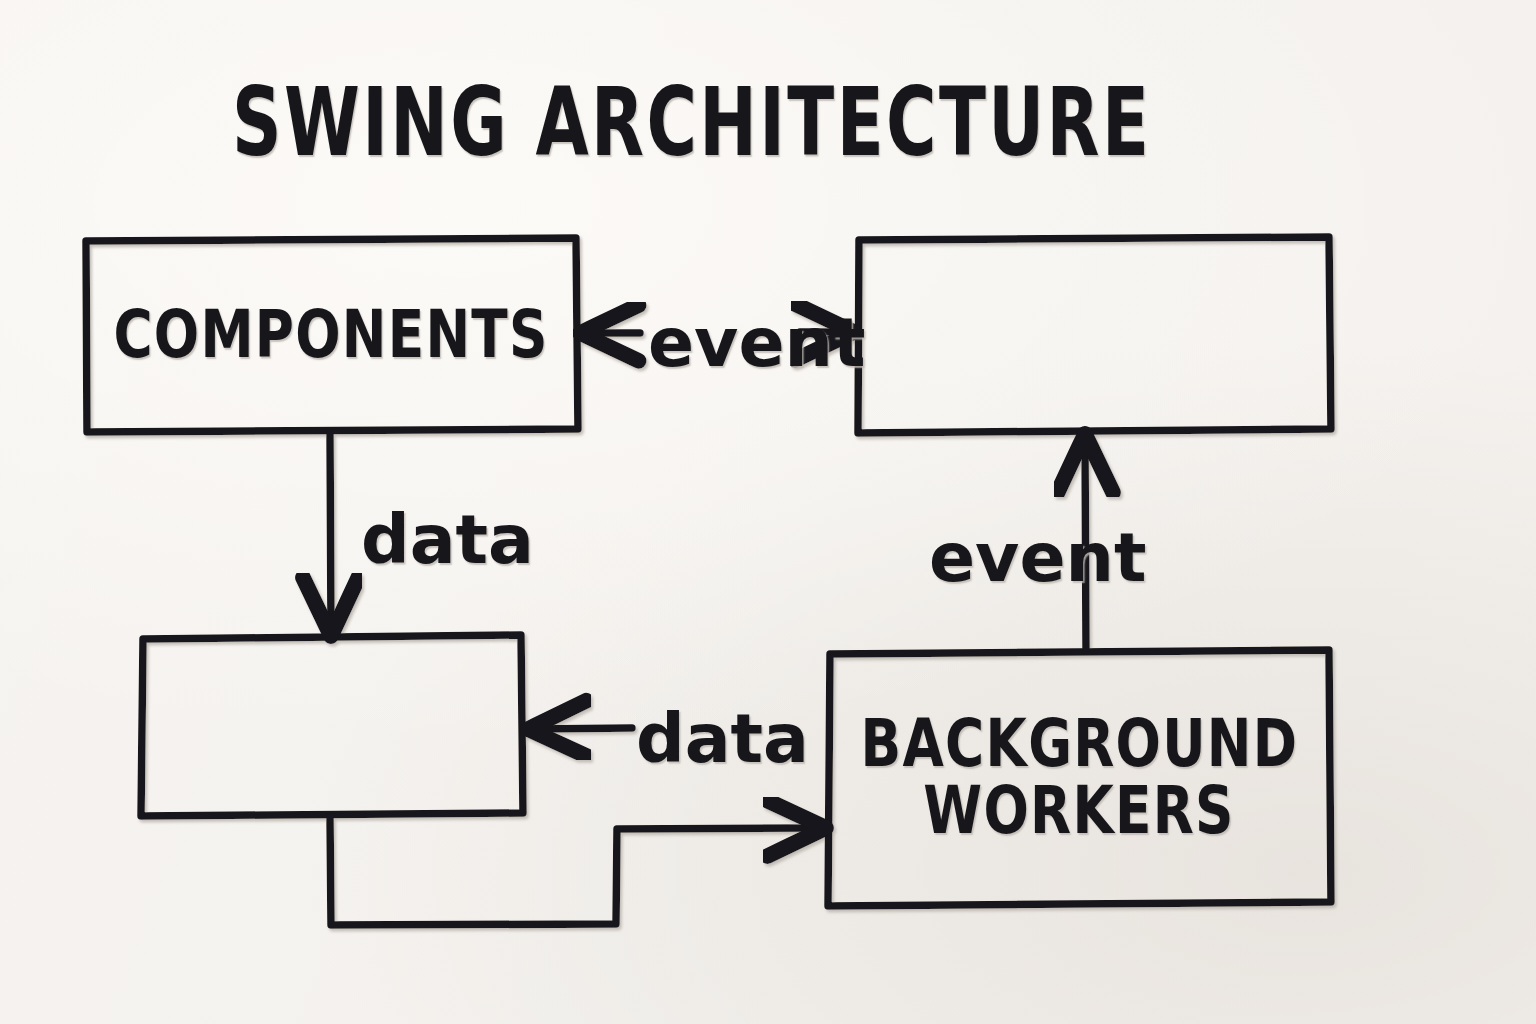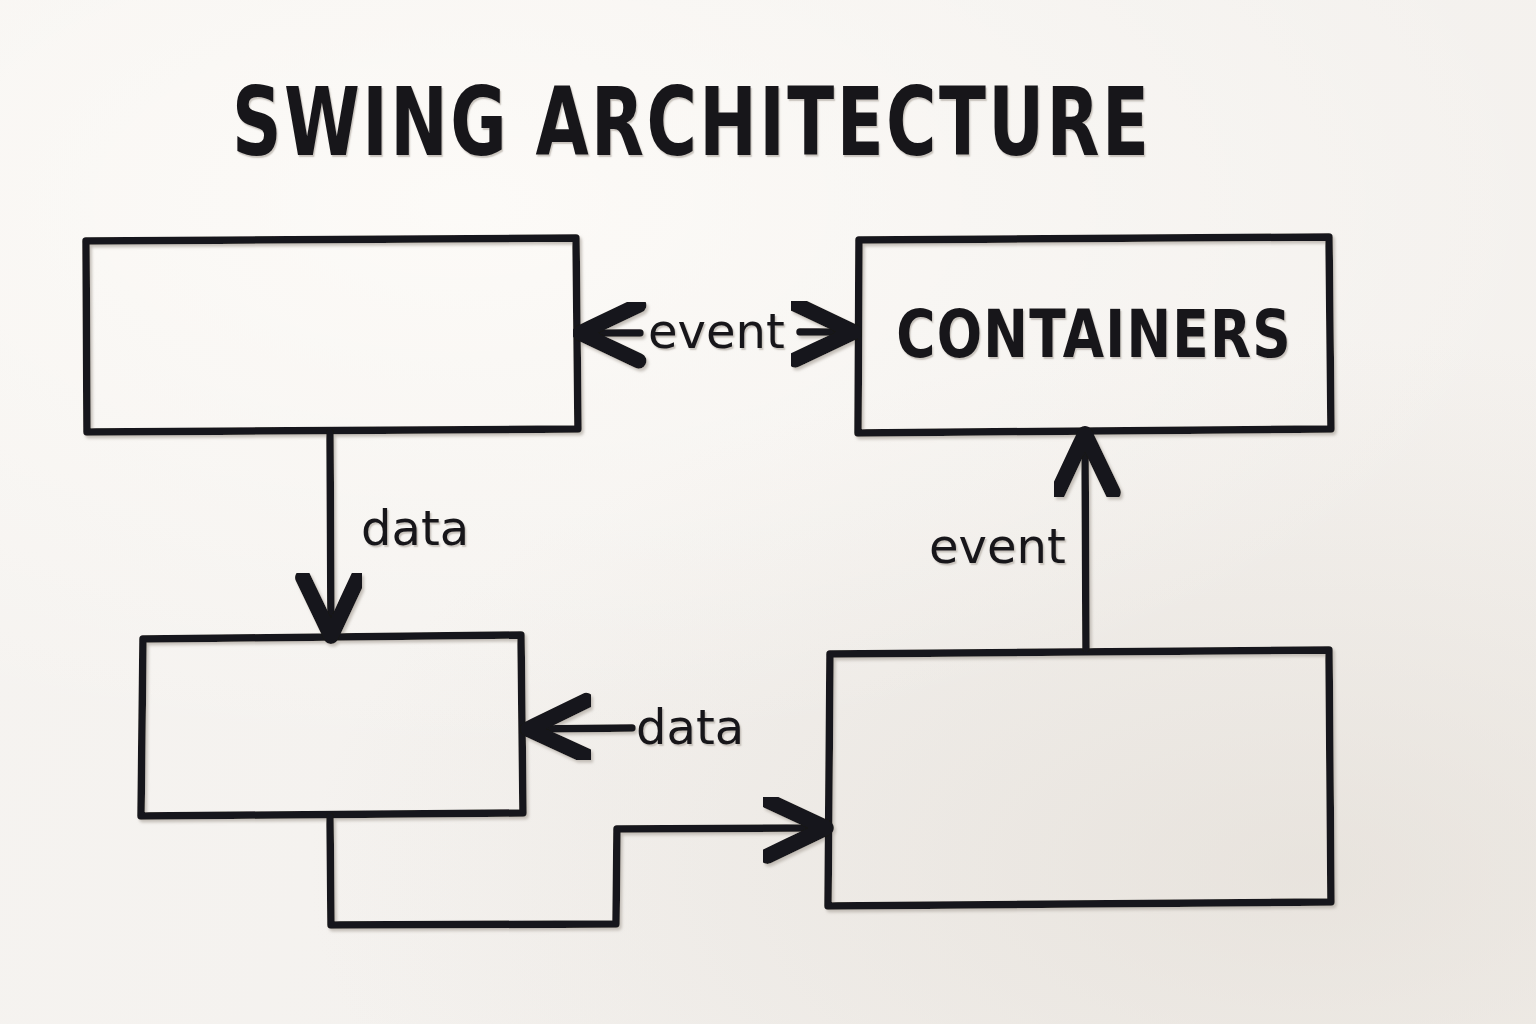--- a/index.html
+++ b/index.html
@@ -49,22 +49,22 @@
   .node-label {
     font-weight: 700;
     font-size: 62px;
     letter-spacing: 1.5px;
     transform: scaleX(0.86) scaleY(1.06);
     transform-origin: center center;
     text-align: center;
     line-height: 1.08;
   }
   .edge-label {
-    font-size: 48px;
-    font-weight: 400;
+    font-size: 68px;
+    font-weight: 700;
     letter-spacing: 0px;
     transform: scaleY(1.0);
   }
   .node-label-wrap {
     position: absolute;
     display: flex;
     align-items: center;
     justify-content: center;
     pointer-events: none;
   }
@@ -107,26 +107,30 @@
       <path d="M1086,648 L1085,440" marker-end="url(#arrowhead-right)"></path>
 
       <path d="M632,728 L534,729" marker-end="url(#arrowhead-right)"></path>
 
       <path d="M330,817 L331,925 L616,924 L617,829 L820,828" marker-end="url(#arrowhead-right)"></path>
     </g>
   </svg>
 
   <div class="ink-text" id="diagram-title">SWING ARCHITECTURE</div>
 
-
-  <div class="node-label-wrap" style="left:857px; top:237px; width:474px; height:196px;">
-    <div class="ink-text node-label" style="position:static;">CONTAINERS</div>
+  <div class="node-label-wrap" style="left:84px; top:238px; width:494px; height:194px;">
+    <div class="ink-text node-label" style="position:static;">COMPONENTS</div>
   </div>
 
 
+
+  <div class="node-label-wrap" style="left:827px; top:650px; width:504px; height:256px; flex-direction:column;">
+    <div class="ink-text node-label" style="position:static;">BACKGROUND</div>
+    <div class="ink-text node-label" style="position:static;">WORKERS</div>
+  </div>
 
   <div class="ink-text edge-label" style="left:648px; top:303px;">event</div>
 
   <div class="ink-text edge-label" style="left:361px; top:500px;">data</div>
 
   <div class="ink-text edge-label" style="left:929px; top:518px;">event</div>
 
   <div class="ink-text edge-label" style="left:636px; top:699px;">data</div>
 
 </div>

